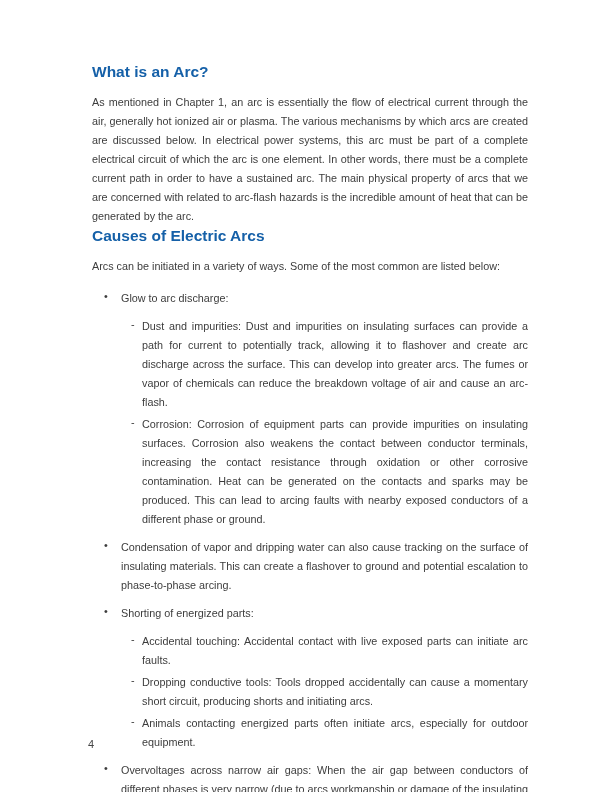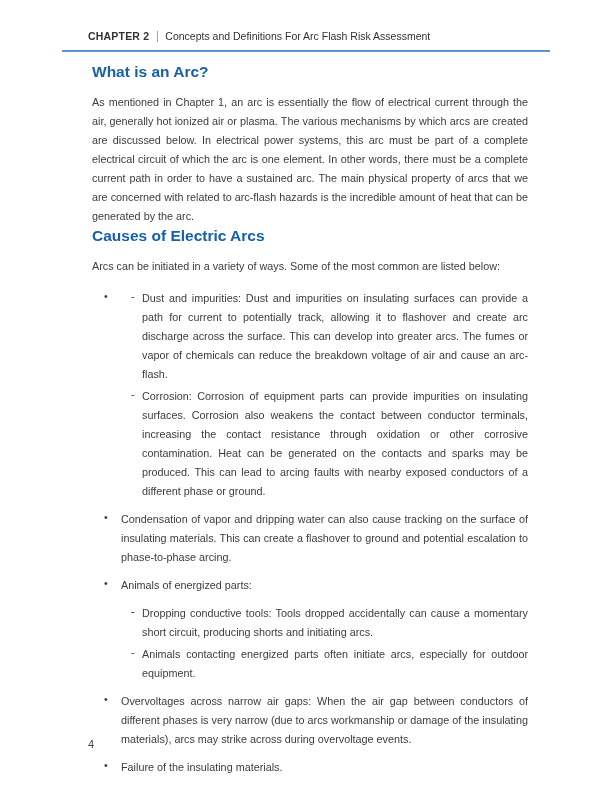--- a/index.html
+++ b/index.html
@@ -89,59 +89,58 @@
     top: 738px;
     font-size: 11px;
     color: #454545;
   }
 </style>
 </head>
 <body>
 
 <div class="page">
 
-  <div class="runhead">
-    <span class="chapter">CHAPTER 2</span><span class="divider"></span><span class="chapter-title">Concepts and Definitions For Arc Flash Risk Assessment</span>
-  </div>
 
   <div class="content">
 
     <h1 class="sec">What is an Arc?</h1>
     <p class="body">As mentioned in Chapter 1, an arc is essentially the flow of electrical current through the air, generally hot ionized air or plasma. The various mechanisms by which arcs are created are discussed below. In electrical power systems, this arc must be part of a complete electrical circuit of which the arc is one element. In other words, there must be a complete current path in order to have a sustained arc. The main physical property of arcs that we are concerned with related to arc-flash hazards is the incredible amount of heat that can be generated by the arc.</p>
 
     <h1 class="sec sec2">Causes of Electric Arcs</h1>
     <p class="body intro">Arcs can be initiated in a variety of ways. Some of the most common are listed below:</p>
 
     <div class="blist">
 
       <div class="bullet l1">
         <span class="marker">•</span>
+        <div class="btext">Glow to arc discharge:</div>
         <div class="sub">
           <div class="bullet l2">
             <span class="marker">-</span>
             <div class="btext">Dust and impurities: Dust and impurities on insulating surfaces can provide a path for current to potentially track, allowing it to flashover and create arc discharge across the surface. This can develop into greater arcs. The fumes or vapor of chemicals can reduce the breakdown voltage of air and cause an arc-flash.</div>
           </div>
           <div class="bullet l2">
             <span class="marker">-</span>
             <div class="btext">Corrosion: Corrosion of equipment parts can provide impurities on insulating surfaces. Corrosion also weakens the contact between conductor terminals, increasing the contact resistance through oxidation or other corrosive contamination. Heat can be generated on the contacts and sparks may be produced. This can lead to arcing faults with nearby exposed conductors of a different phase or ground.</div>
           </div>
         </div>
       </div>
 
       <div class="bullet l1">
         <span class="marker">•</span>
         <div class="btext">Condensation of vapor and dripping water can also cause tracking on the surface of insulating materials. This can create a flashover to ground and potential escalation to phase-to-phase arcing.</div>
       </div>
 
       <div class="bullet l1">
         <span class="marker">•</span>
-        <div class="btext">Animals of energized parts:</div>
+        <div class="btext">Shorting of energized parts:</div>
         <div class="sub">
           <div class="bullet l2">
             <span class="marker">-</span>
+            <div class="btext">Accidental touching: Accidental contact with live exposed parts can initiate arc faults.</div>
           </div>
           <div class="bullet l2">
             <span class="marker">-</span>
             <div class="btext">Dropping conductive tools: Tools dropped accidentally can cause a momentary short circuit, producing shorts and initiating arcs.</div>
           </div>
           <div class="bullet l2">
             <span class="marker">-</span>
             <div class="btext">Animals contacting energized parts often initiate arcs, especially for outdoor equipment.</div>
           </div>
         </div>

